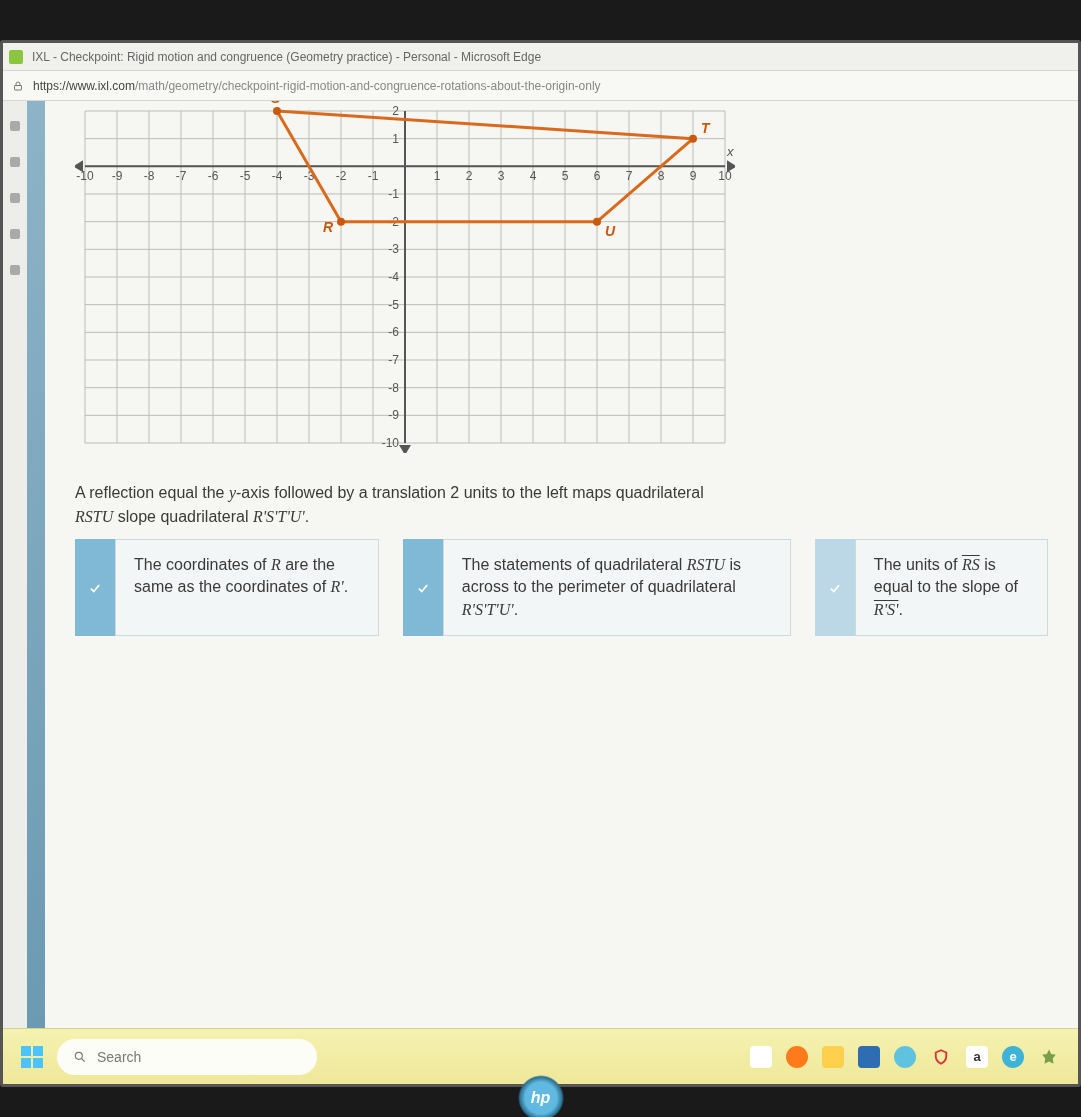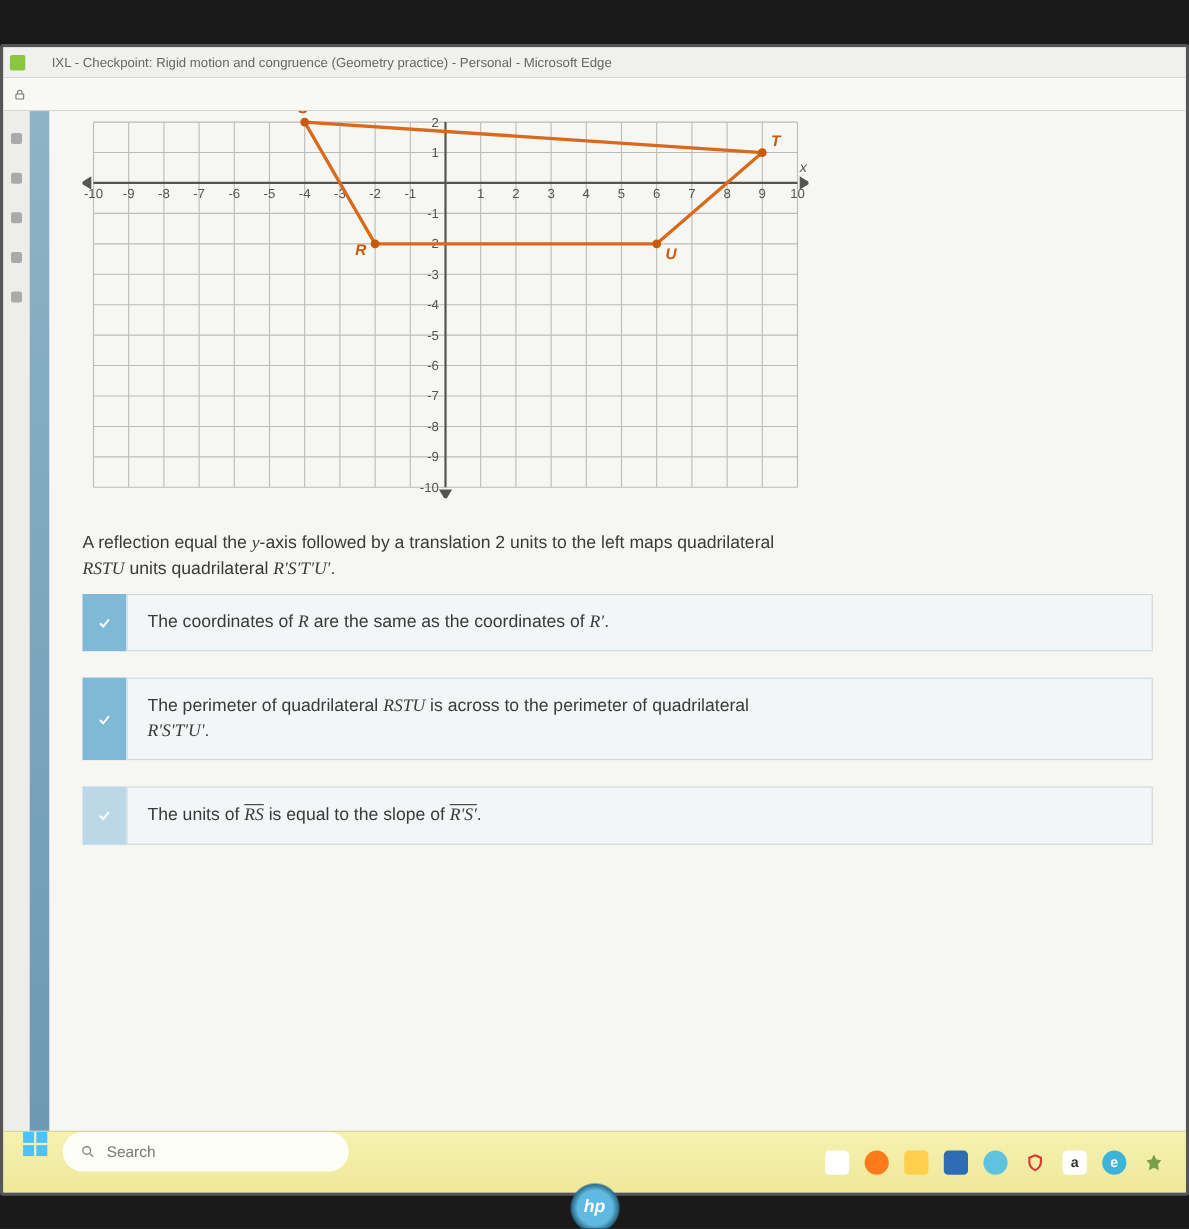--- a/index.html
+++ b/index.html
@@ -1,19 +1,19 @@
 <!DOCTYPE html>
 <html><head>
 <meta charset="utf-8">
 <style>
   * { box-sizing: border-box; }
   html, body { margin:0; padding:0; font-family: "Segoe UI", Arial, sans-serif; background:#1a1a1a; }
   .screen { width:1081px; height:1117px; margin:0 auto; background:#1a1a1a; position:relative; overflow:hidden; }
   .laptop-body { position:absolute; top:40px; left:0; right:0; bottom:30px; background:#f4f4f0; border:3px solid #555; border-radius:3px; overflow:hidden;}
-  .titlebar { height:28px; background:#f0f0ed; border-bottom:1px solid #d6d6d0; display:flex; align-items:center; font-size:12px; color:#666; padding:0 6px; gap:24px;}
+  .titlebar { height:28px; background:#f0f0ed; border-bottom:1px solid #d6d6d0; display:flex; align-items:center; font-size:12px; color:#666; padding:0 6px; gap:9px;}
   .titlebar .favicon { width:14px; height:14px; background:#8cc63f; border-radius:2px; display:inline-block;}
   .urlbar { height:30px; background:#f8f8f5; border-bottom:1px solid #d6d6d0; display:flex; align-items:center; font-size:12px; color:#888; padding:0 8px; gap:8px;}
   .urlbar .lock { width:14px; height:14px; display:flex; align-items:center; justify-content:center; color:#888; }
   .urlbar .lock svg{width:12px;height:12px;}
   .urlbar .domain { color:#444; }
   .content-wrap { display:flex; height:calc(100% - 58px - 56px); }
   .vstrip { width:18px; background:linear-gradient(#8db3c7,#6c9ab3); flex-shrink:0;}
   .side-icons { width:24px; background:#ededea; flex-shrink:0; display:flex; flex-direction:column; align-items:center; gap:26px; padding-top:20px;}
   .side-icons .dot{ width:10px;height:10px;background:#aaa;border-radius:2px;}
   .main { flex:1; background:#f6f6f2; padding:0 30px 20px 30px; overflow:auto; font-size:16px; color:#3a3a38;}
@@ -21,28 +21,28 @@
   .grid-line { stroke:#bcbcb7; stroke-width:1; }
   .axis-line { stroke:#555; stroke-width:2; }
   .tick-label { font:12px Arial; fill:#555; }
   .pt-label { font:italic bold 14px Arial; fill:#c75a0e;}
   .axis-label { font:italic 13px Arial; fill:#555;}
   .shape { fill:none; stroke:#d96a1c; stroke-width:3; stroke-linejoin:round;}
   .vertex { fill:#c75a0e; }
   .prompt { margin:24px 0 10px; line-height:1.5; }
   .prompt2 { margin:0 0 22px; }
   .i { font-style:italic; font-family:"Times New Roman",serif;}
-  .answers { display:flex; flex-direction:column; gap:24px; }
+  .answers { display:flex; flex-direction:row; gap:24px; }
   .answer { display:flex; align-items:stretch; }
   .checkmk { width:40px; background:#bcd8e6; display:flex; align-items:center; justify-content:center; color:#fff; flex-shrink:0;}
   .checkmk.sel { background:#7fb9d6;}
   .checkmk svg{width:14px;height:14px;}
   .atext { flex:1; background:#f2f6f7; border:1px solid #cfd9dc; padding:14px 18px; line-height:1.4;}
   .over { text-decoration:overline; }
-  .taskbar { position:absolute; bottom:0; left:0; right:0; height:56px; background:linear-gradient(#f5f2b0,#efe89a); display:flex; padding:0 18px; gap:14px; border-top:1px solid #d8d090;}
+  .taskbar { position:absolute; bottom:0; left:0; right:0; height:56px; background:linear-gradient(#f5f2b0,#efe89a); display:flex; align-items:center; padding:0 18px; gap:14px; border-top:1px solid #d8d090;}
   .start { width:22px;height:22px; display:grid; grid-template-columns:1fr 1fr; grid-template-rows:1fr 1fr; gap:2px;}
   .start div:nth-child(1){background:#4cc2ff;} .start div:nth-child(2){background:#4cc2ff;}
   .start div:nth-child(3){background:#4cc2ff;} .start div:nth-child(4){background:#4cc2ff;}
   .search-pill { background:#fdfdf8; border-radius:20px; height:36px; flex:0 0 260px; display:flex; align-items:center; padding:0 16px; gap:10px; color:#777; font-size:14px;}
   .search-pill svg{width:14px;height:14px;}
   .tray { margin-left:auto; display:flex; gap:14px; align-items:center;}
   .tray .ic{width:22px;height:22px;border-radius:4px;display:flex;align-items:center;justify-content:center;font-size:13px;font-weight:bold;}
   .hp-logo { position:absolute; bottom:-6px; left:50%; transform:translateX(-50%); width:50px;height:50px; background:radial-gradient(circle,#5fb9e0 45%,#2c6f8f 60%,transparent 65%); border-radius:50%; display:flex;align-items:center;justify-content:center; color:#fff; font-style:italic; font-weight:bold; font-size:16px;}
 </style>
 </head>
@@ -55,20 +55,23 @@
       <span class="favicon"></span>
       <span>IXL - Checkpoint: Rigid motion and congruence (Geometry practice) - Personal - Microsoft Edge</span>
     </div>
 
     <div class="urlbar">
       <span class="lock">
         <svg viewBox="0 0 24 24" fill="none" stroke="#777" stroke-width="2">
             <rect x="5" y="11" width="14" height="9" rx="1"></rect>
             <path d="M8 11V8a4 4 0 0 1 8 0v3"></path>
           </svg>
+      </span>
+      <span>
+        <span class="domain">https://www.ixl.com</span><span>/math/geometry/checkpoint-rigid-motion-and-congruence-rotations-about-the-origin-only</span>
       </span>
     </div>
 
     <div class="content-wrap">
       <div class="side-icons">
         <div class="dot"></div>
           <div class="dot"></div>
           <div class="dot"></div>
           <div class="dot"></div>
           <div class="dot"></div>
@@ -169,39 +172,39 @@
           <g id="arrows">
               <polygon points="0,-6 10,0 0,6" transform="translate(652,65.33333333333334) rotate(0)" fill="#555"></polygon>
               <polygon points="0,-6 10,0 0,6" transform="translate(8,65.33333333333334) rotate(180)" fill="#555"></polygon>
               <polygon points="0,-6 10,0 0,6" transform="translate(330,344) rotate(90)" fill="#555"></polygon>
               <text x="652" y="55.33333333333334" class="axis-label">x</text>
             </g>
         </svg>
 
         <p class="prompt">
           <span>A reflection equal the </span><span class="i">y</span><span>-axis followed by a translation 2 units to the left maps quadrilateral </span><br>
-          <span class="i">RSTU</span><span> units quadrilateral </span><span class="i">R'S'T'U'</span><span>.</span>
+          <span class="i">RSTU</span><span> slope quadrilateral </span><span class="i">R'S'T'U'</span><span>.</span>
         </p>
 
         <div class="answers" id="answers">
             <div class="answer">
               <div class="checkmk sel">
                 <svg viewBox="0 0 24 24" fill="none" stroke="#fff" stroke-width="3">
                   <polyline points="5,13 10,18 19,7"></polyline>
                 </svg>
               </div>
               <div class="atext"><span>The coordinates of </span><span class="i">R</span><span> are the same as the coordinates of </span><span class="i">R'</span><span>.</span></div>
             </div>
             <div class="answer">
               <div class="checkmk sel">
                 <svg viewBox="0 0 24 24" fill="none" stroke="#fff" stroke-width="3">
                   <polyline points="5,13 10,18 19,7"></polyline>
                 </svg>
               </div>
-              <div class="atext"><span>The perimeter of quadrilateral </span><span class="i">RSTU</span><span> is across to the perimeter of quadrilateral </span><br><span class="i">R'S'T'U'</span><span>.</span></div>
+              <div class="atext"><span>The statements of quadrilateral </span><span class="i">RSTU</span><span> is across to the perimeter of quadrilateral </span><br><span class="i">R'S'T'U'</span><span>.</span></div>
             </div>
             <div class="answer">
               <div class="checkmk">
                 <svg viewBox="0 0 24 24" fill="none" stroke="#fff" stroke-width="3">
                   <polyline points="5,13 10,18 19,7"></polyline>
                 </svg>
               </div>
               <div class="atext"><span>The units of </span><span class="i over">RS</span><span> is equal to the slope of </span><span class="i over">R'S'</span><span>.</span></div>
             </div>
           </div>

